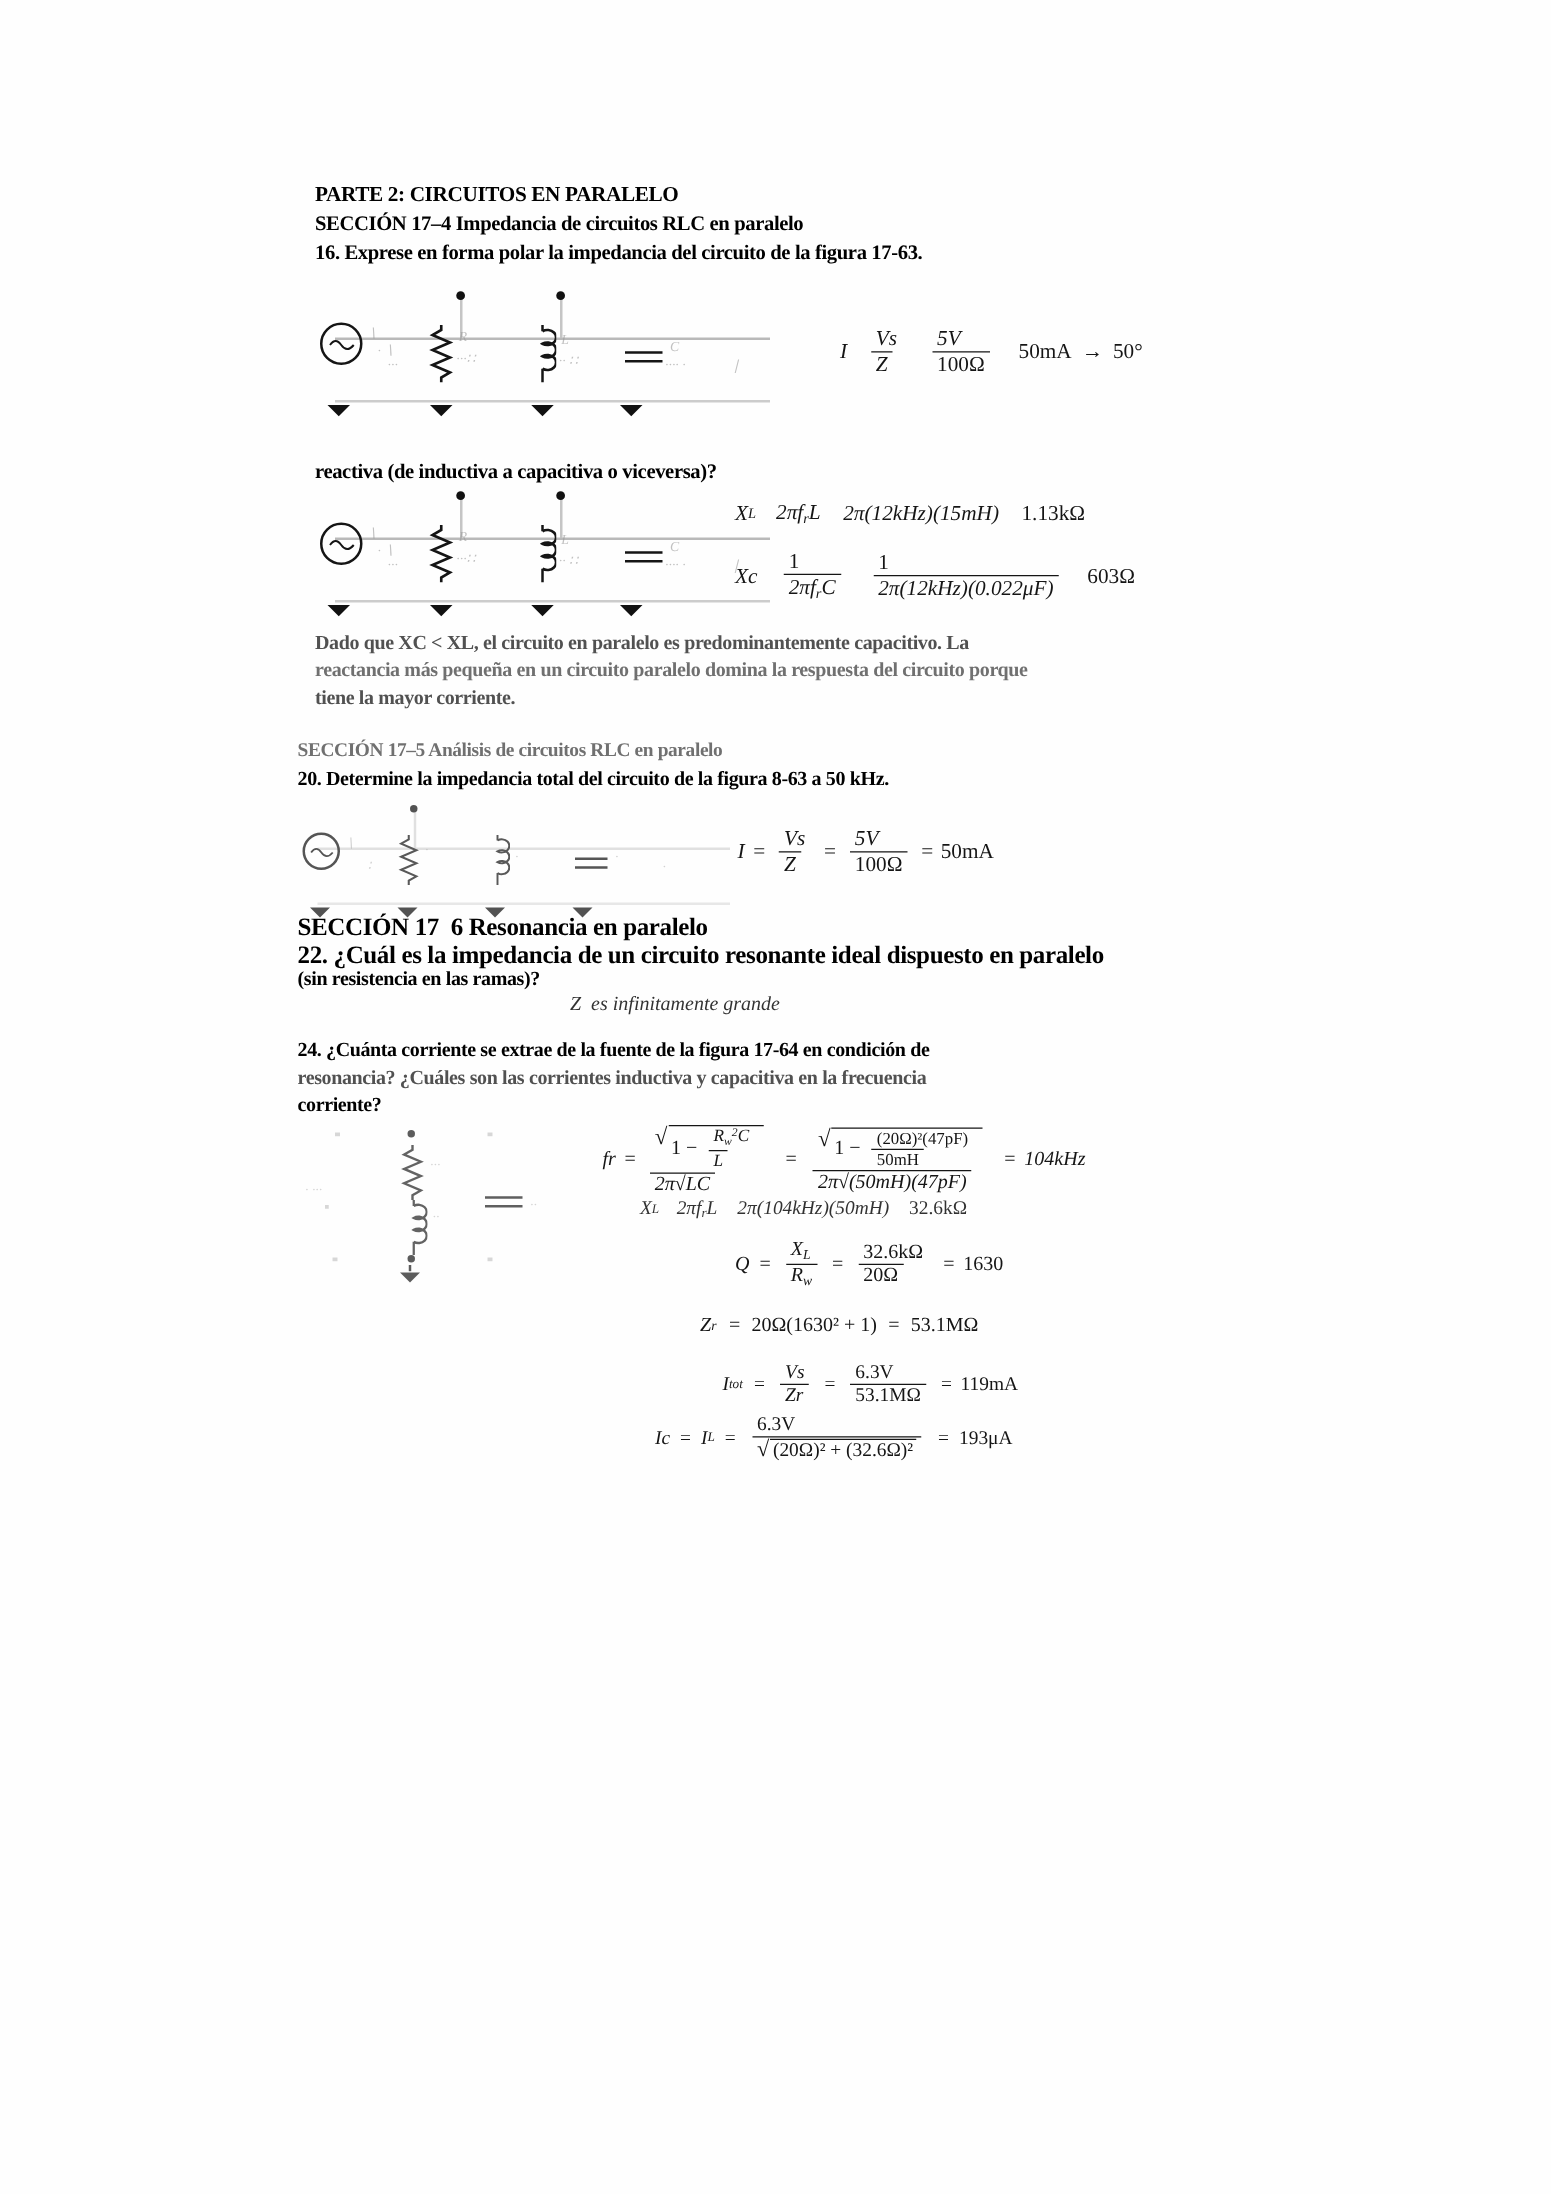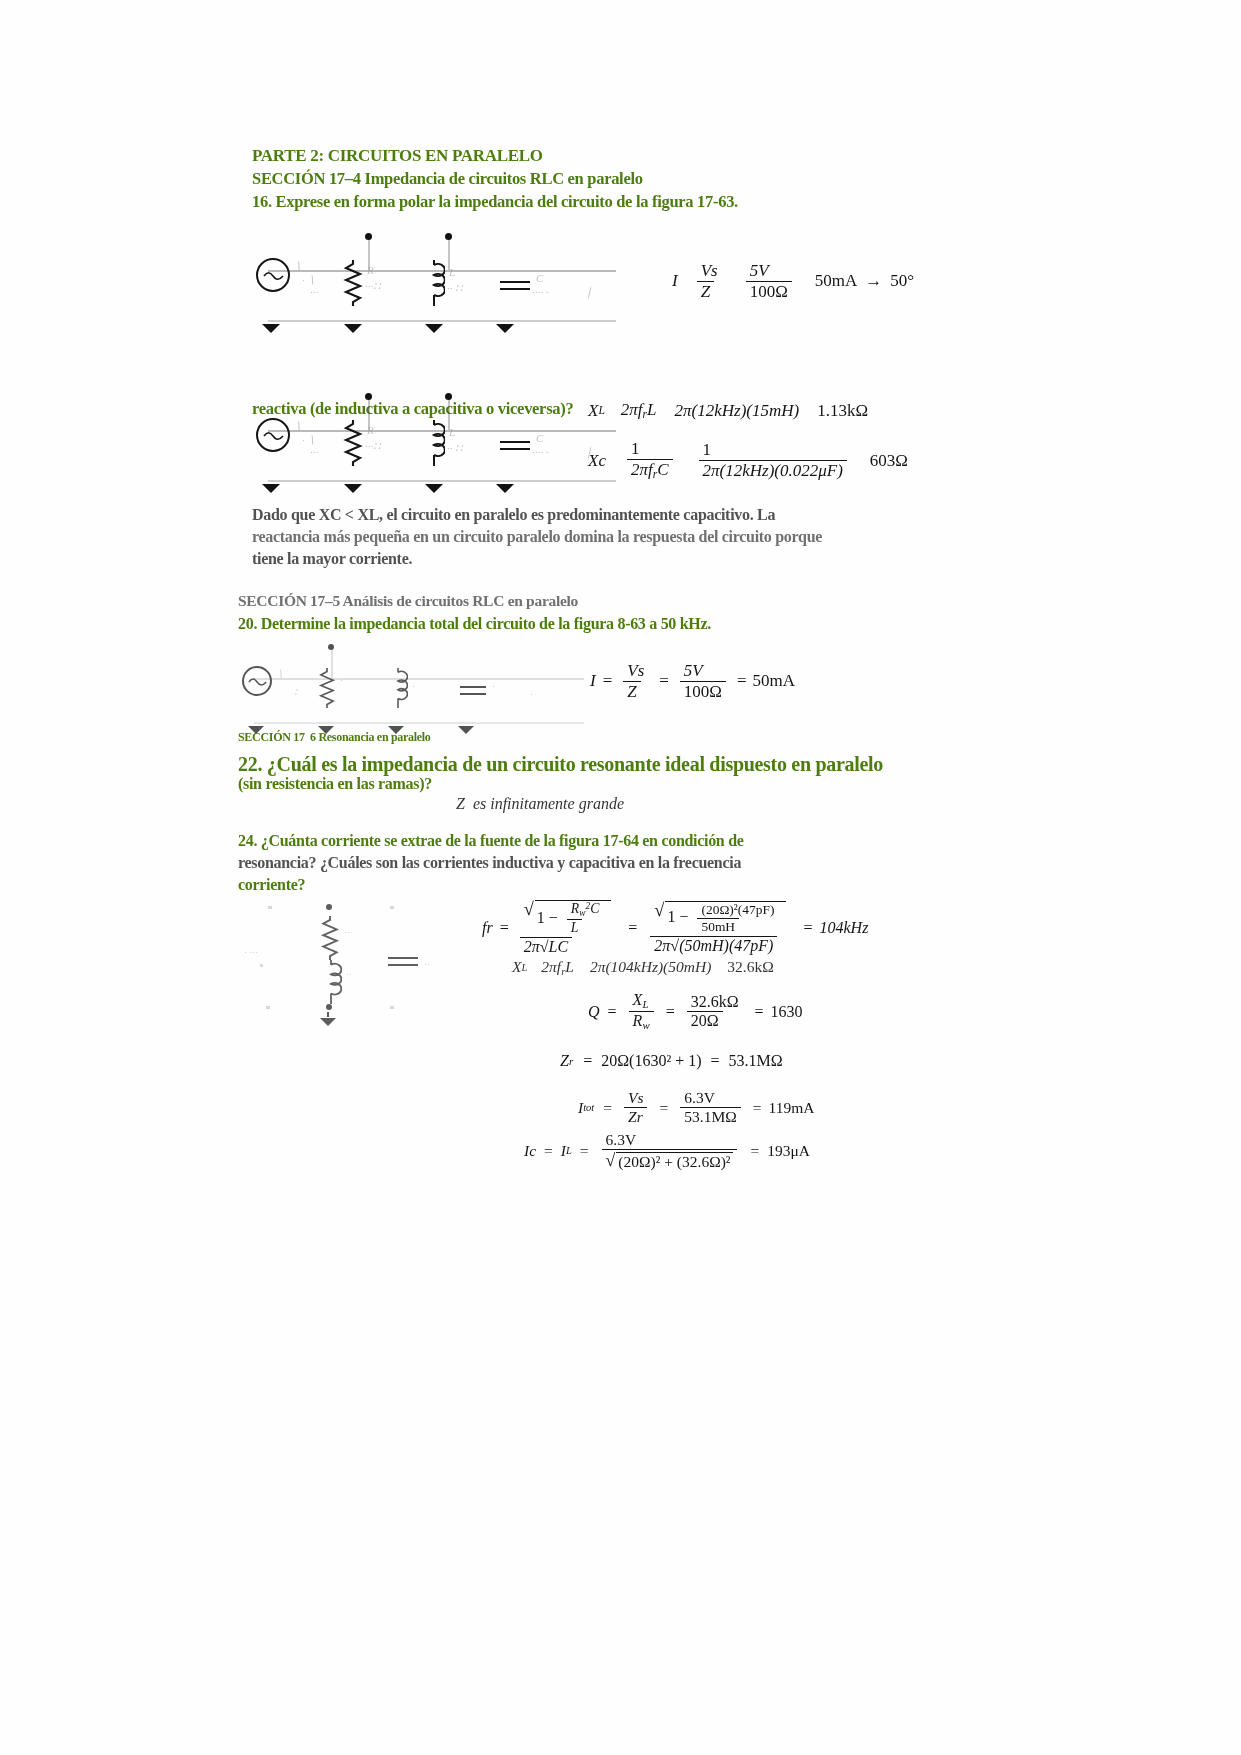--- a/index.html
+++ b/index.html
@@ -21,21 +21,21 @@
     position: absolute;
     inset: 0;
     background: #fefefe;
   }
 
   
   .tx {
     position: absolute;
     white-space: pre;
     line-height: 1.22;
-    color: #4d7c0f;
+    color: #000000;
   }
 
   
   .body-b {
     font-family: "Liberation Serif", serif;
     font-weight: bold;
     font-size: 16.5px;
     letter-spacing: -0.3px;
   }
   .body-n {
@@ -230,21 +230,21 @@
       <span class="den mathup">100Ω</span>
     </span>
     <span style="width:18px; display:inline-block;"></span>
     <span class="mathup">50mA</span>
     <span style="width:8px; display:inline-block;"></span>
     <span class="mathup">→</span>
     <span style="width:8px; display:inline-block;"></span>
     <span class="mathup">50°</span>
   </div>
 
-  <div class="tx body-b" style="left:252px; top:367px; font-size:16.5px;margin-top:32px;">reactiva (de inductiva a capacitiva o viceversa)?</div>
+  <div class="tx body-b" style="left:252px; top:367px; font-size:16.5px;">reactiva (de inductiva a capacitiva o viceversa)?</div>
 
   <div class="sch" style="left:250px; top:388px; width:420px; height:105px;">
     <div class="wire-h" style="left:18px; top:42px; width:348px; opacity:.30;"></div>
     <div class="wire-h" style="left:18px; top:92px; width:348px; opacity:.22;"></div>
 
     <div class="node-dot" style="left:115px; top:5px;"></div>
     <div class="node-dot" style="left:195px; top:5px;"></div>
     <div class="wire-v" style="left:118px; top:8px; height:34px; opacity:.25;"></div>
     <div class="wire-v" style="left:198px; top:8px; height:34px; opacity:.25;"></div>
 
@@ -374,21 +374,21 @@
     <span class="frac">
       <span class="num">5V</span>
       <span class="den mathup">100Ω</span>
     </span>
     <span style="width:6px; display:inline-block;"></span>
     <span class="mathup">=</span>
     <span style="width:6px; display:inline-block;"></span>
     <span class="mathup">50mA</span>
   </div>
 
-  <div class="tx body-b" style="left:238px; top:730px; font-size:12px;">SECCIÓN 17  6 Resonancia en paralelo</div>
+  <div class="tx body-b" style="left:238px; top:730px; font-size:20px;">SECCIÓN 17  6 Resonancia en paralelo</div>
   <div class="tx body-b" style="left:238px; top:752px; font-size:20px;"><span>22.</span> <span>¿Cuál es la impedancia de un circuito resonante ideal dispuesto en paralelo</span></div>
   <div class="tx body-b" style="left:238px; top:774px; font-size:16px;">(sin resistencia en las ramas)?</div>
 
   <div class="tx math faded" style="left:456px; top:794px; font-size:16px;"><span>Z  es infinitamente grande</span></div>
 
   <div class="tx body-b" style="left:238px; top:831px; font-size:16px;"><span>24.</span> <span>¿Cuánta corriente se extrae de la fuente de la figura 17-64 en condición de</span></div>
   <div class="tx body-b faded" style="left:238px; top:853px; font-size:16px;">resonancia? ¿Cuáles son las corrientes inductiva y capacitiva en la frecuencia</div>
   <div class="tx body-b" style="left:238px; top:875px; font-size:16px;">corriente?</div>
 
   <div class="sch" style="left:240px; top:898px; width:250px; height:130px; opacity:.68;">

